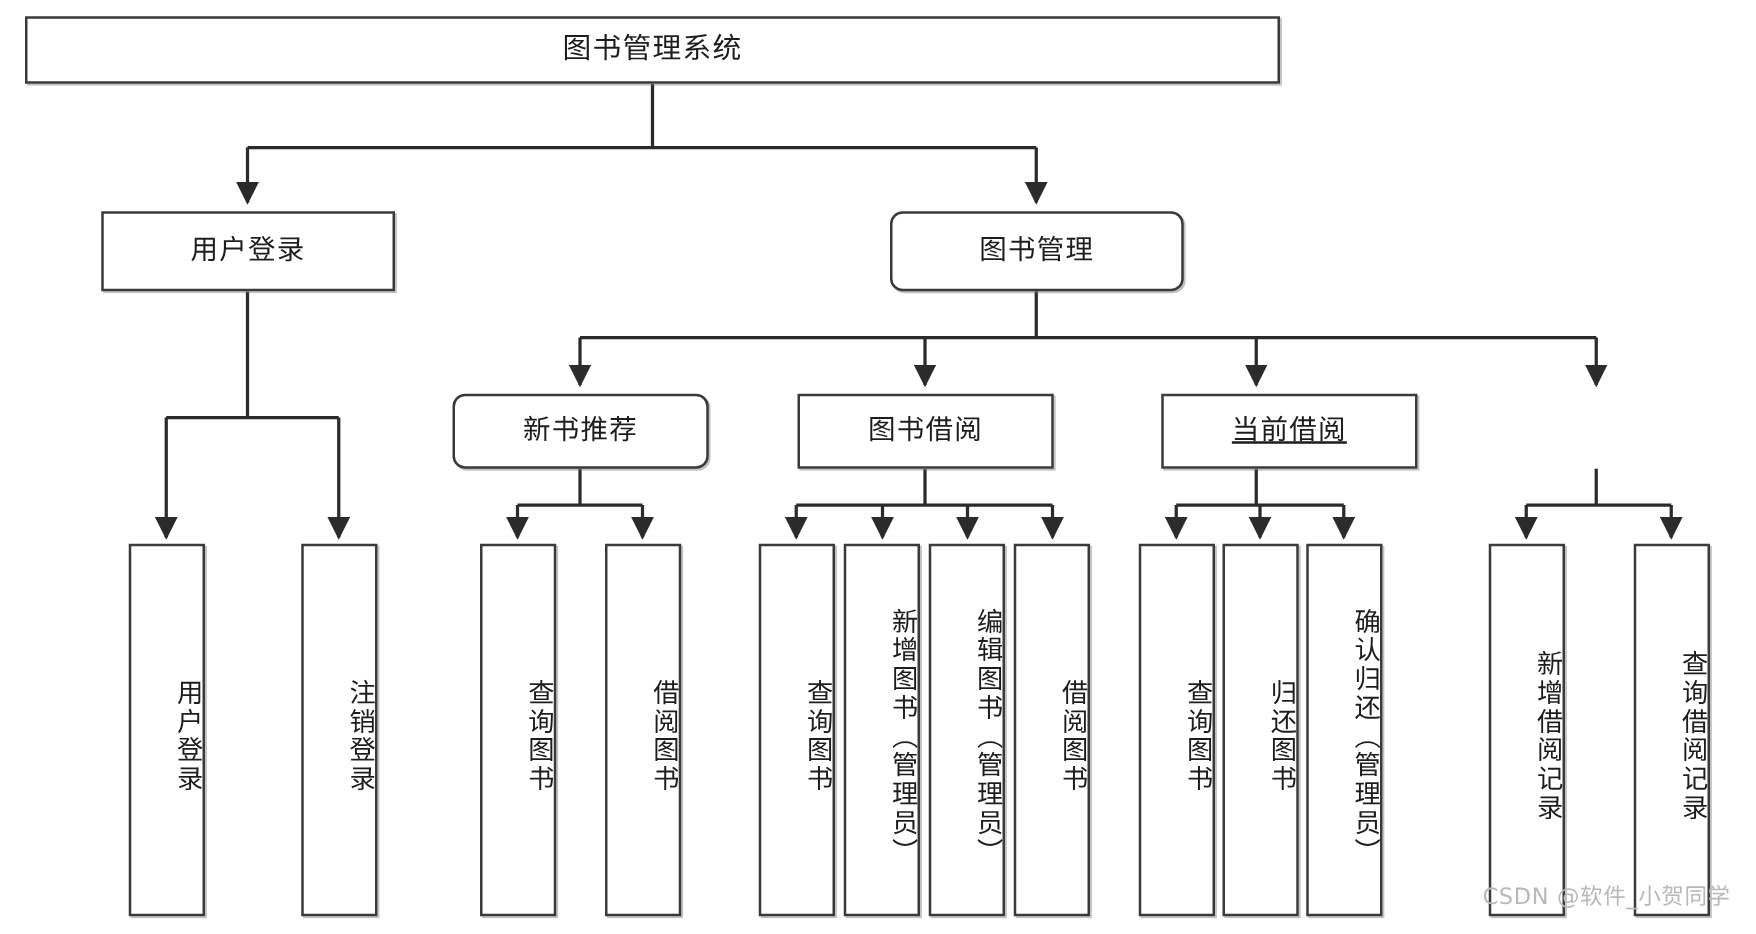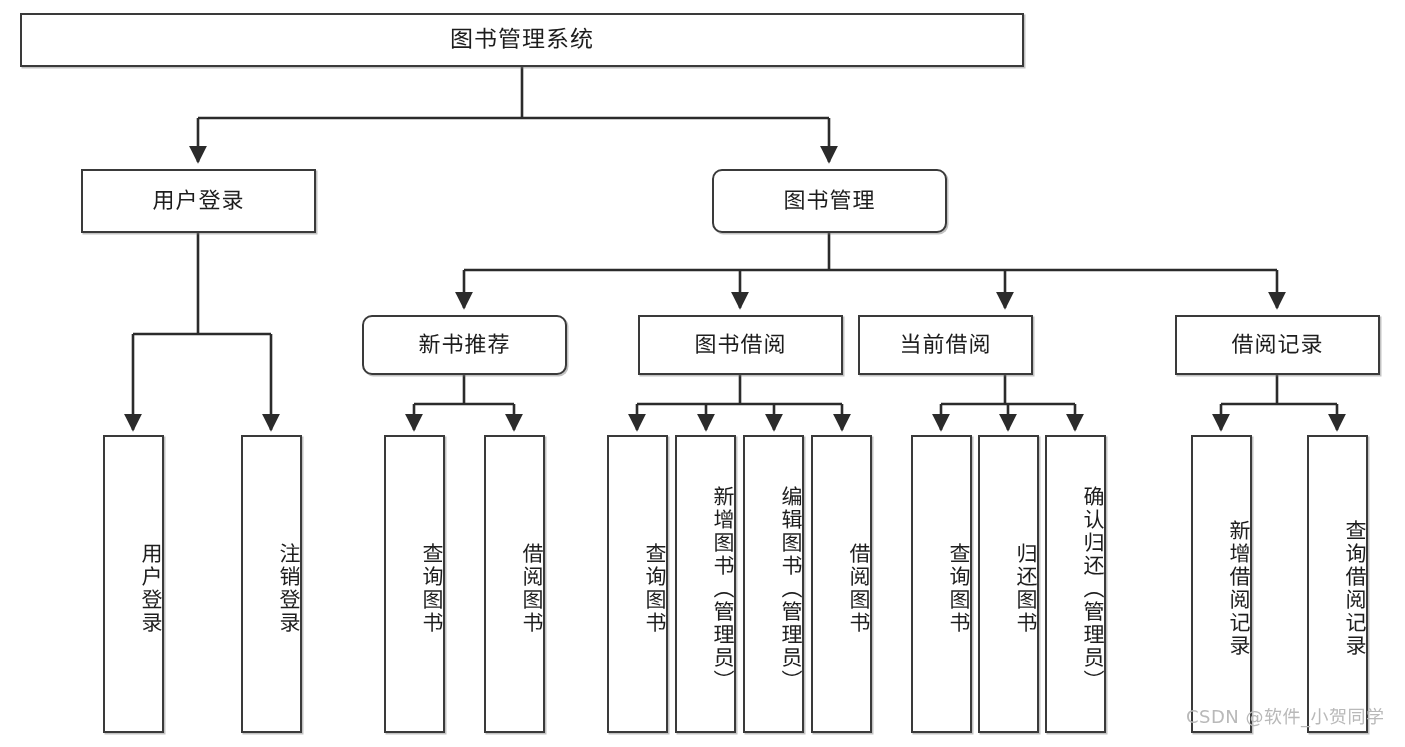--- a/index.html
+++ b/index.html
@@ -122,22 +122,21 @@
     </g>
   </svg>
 
   <div class="node horizontal root" style="left:20px; top:13px; width:1004px; height:54px;">图书管理系统</div>
 
   <div class="node horizontal" style="left:81px; top:169px; width:235px; height:64px;">用户登录</div>
   <div class="node horizontal" style="left:712px; top:169px; width:235px; height:64px;border-radius:10px;">图书管理</div>
 
   <div class="node horizontal" style="left:362px; top:315px; width:205px; height:60px;border-radius:10px;">新书推荐</div>
   <div class="node horizontal" style="left:638px; top:315px; width:205px; height:60px;">图书借阅</div>
-  <div class="node horizontal" style="left:858px; top:315px; width:175px; height:60px;">当前借阅</div>
-  <div class="node horizontal" style="left:1175px; top:315px; width:205px; height:60px;">借阅记录</div>
+  <div class="node horizontal" style="left:929px; top:315px; width:205px; height:60px;text-decoration:underline;">当前借阅</div>
 
   <div class="node vertical" style="left:103px; top:435px; width:61px; height:298px;">用户登录</div>
   <div class="node vertical" style="left:241px; top:435px; width:61px; height:298px;">注销登录</div>
 
   <div class="node vertical" style="left:384px; top:435px; width:61px; height:298px;">查询图书</div>
   <div class="node vertical" style="left:484px; top:435px; width:61px; height:298px;">借阅图书</div>
 
   <div class="node vertical" style="left:607px; top:435px; width:61px; height:298px;">查询图书</div>
   <div class="node vertical" style="left:675px; top:435px; width:61px; height:298px;">新增图书（管理员）</div>
   <div class="node vertical" style="left:743px; top:435px; width:61px; height:298px;">编辑图书（管理员）</div>

